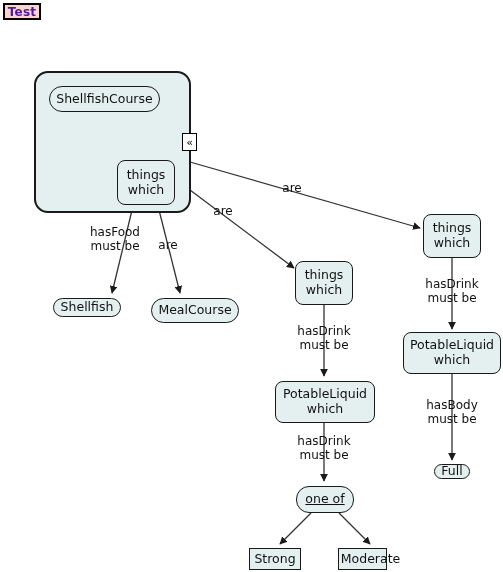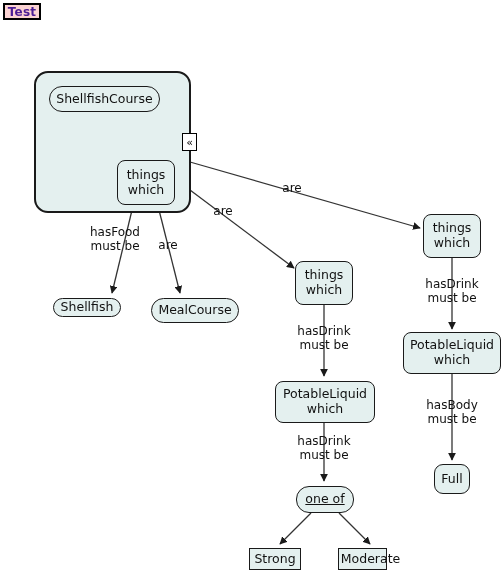--- a/index.html
+++ b/index.html
@@ -169,21 +169,21 @@
 <div class="node rounded" style="left:423px; top:214px; width:58px; height:44px;">
   <span>things</span>
   <span>which</span>
 </div>
 
 <div class="node rounded" style="left:403px; top:332px; width:98px; height:42px;">
   <span>PotableLiquid</span>
   <span>which</span>
 </div>
 
-<div class="node sharp" style="left:434px; top:464px; width:36px; height:30px;border-radius:9px;">
+<div class="node sharp" style="left:434px; top:464px; width:36px; height:15px;border-radius:9px;">
   <span>Full</span>
 </div>
 
 <div class="edge-label" style="left:80px; top:225px; width:70px;">
   <span>hasFood</span>
   <span>must be</span>
 </div>
 
 <div class="edge-label" style="left:152px; top:238px; width:32px;">
   <span>are</span>

